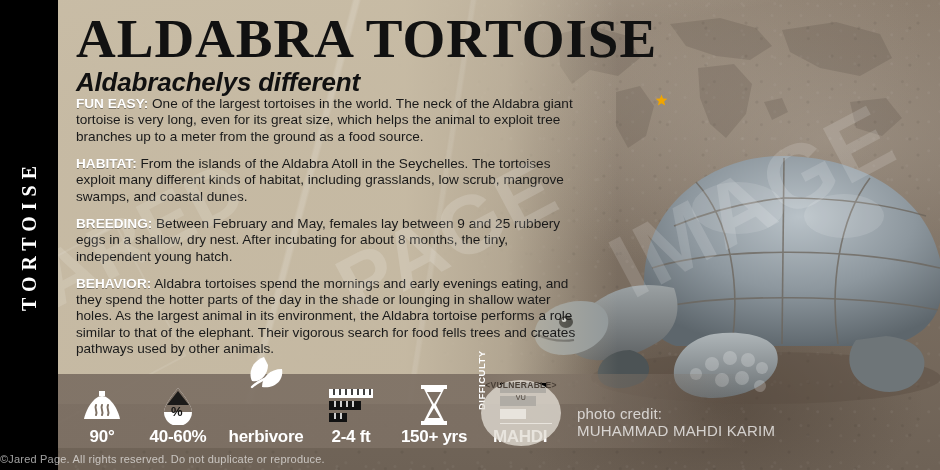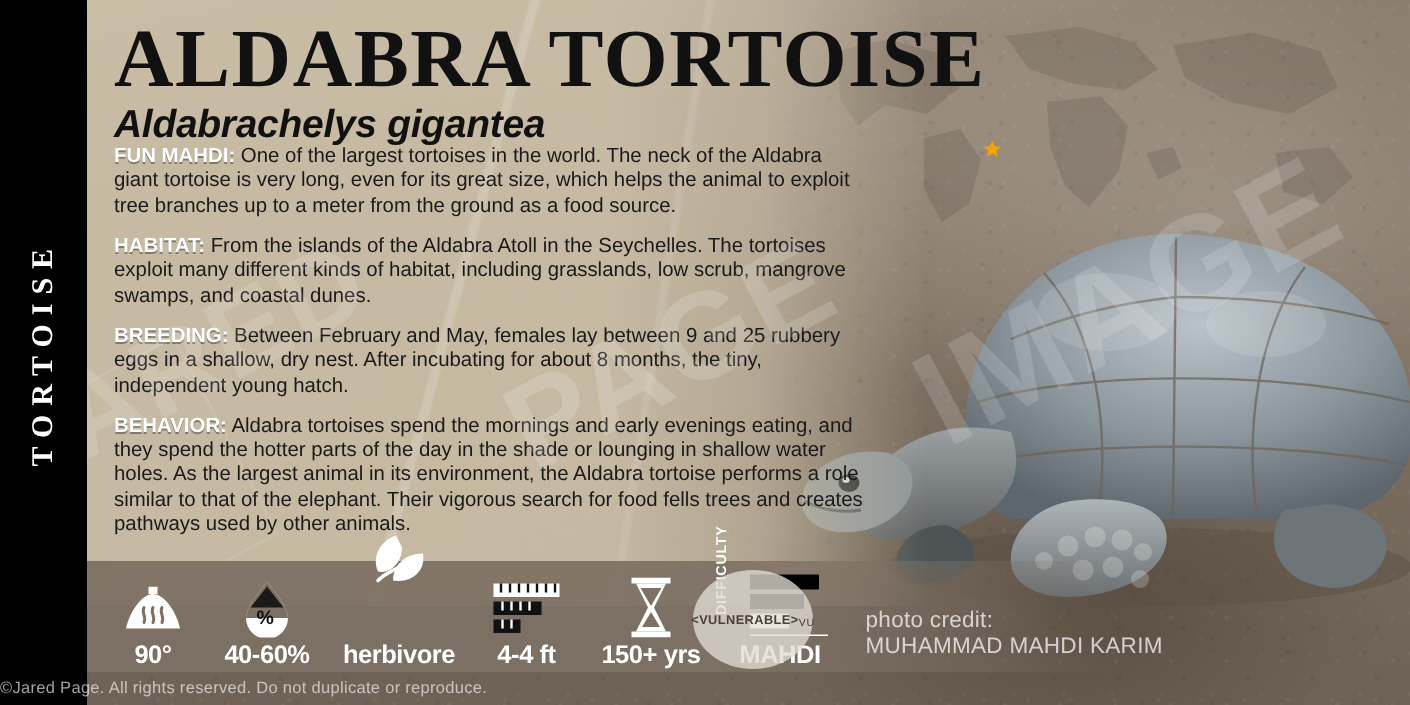--- a/index.html
+++ b/index.html
@@ -116,23 +116,23 @@
   
   .bars { display:flex; flex-direction:column; gap:3px; align-items:flex-start;
           margin-left:12px; padding-bottom:1px; }
   .bar { height:10px; background:#000; }
   .bar.b1 { width:46px; }
   .bar.b2 { width:36px; }
   .bar.b3 { width:26px; background:#fff; }
   .bar-rule { width:52px; height:1.5px; background:#fff; margin-top:1px; }
 
   
-  .badge { position:absolute; left:462px; bottom:24px; width:80px; height:66px;
+  .badge { position:absolute; left:481px; bottom:24px; width:80px; height:66px;
     border-radius:50%; background:rgba(226,221,212,.78);
-    display:flex; flex-direction:row; align-items:center; justify-content:center; }
+    display:flex; flex-direction:column; align-items:center; justify-content:flex-start; }
   .badge .bt { font-size:8.5px; font-weight:700; color:#4a4037; letter-spacing:.3px; }
   .badge .bs { font-size:7px; color:#4a4037; margin-top:4px; letter-spacing:.5px; }
 
   
   .credit { position:absolute; left:577px; bottom:30px; color:rgba(255,255,255,.72);
     font-size:15px; line-height:1.18; letter-spacing:.2px; }
 
   
   .copystrip { position:absolute; left:0; bottom:0; width:940px; height:22px;
     display:flex; align-items:center; justify-content:flex-start; padding-right:14px; }
@@ -237,26 +237,26 @@
     </svg>
   </div>
 
   <div class="wm wm3">IMAGE</div>
 
   <div class="panel"></div>
   <div class="panel-scratch"></div>
 
   <div class="header">
     <div class="common-name">ALDABRA TORTOISE</div>
-    <div class="sci-name">Aldabrachelys gigantea</div>
+    <div class="sci-name">Aldabrachelys different</div>
   </div>
 
   <div class="body">
     <div class="sect">
-      <p><span class="lbl">FUN MAHDI:</span><span> One of the largest tortoises in the world. The neck of the Aldabra giant tortoise is very long, even for its great size, which helps the animal to exploit tree branches up to a meter from the ground as a food source.</span></p>
+      <p><span class="lbl">FUN EASY:</span><span> One of the largest tortoises in the world. The neck of the Aldabra giant tortoise is very long, even for its great size, which helps the animal to exploit tree branches up to a meter from the ground as a food source.</span></p>
     </div>
     <div class="sect">
       <p><span class="lbl">HABITAT:</span><span> From the islands of the Aldabra Atoll in the Seychelles. The tortoises exploit many different kinds of habitat, including grasslands, low scrub, mangrove swamps, and coastal dunes.</span></p>
     </div>
     <div class="sect">
       <p><span class="lbl">BREEDING:</span><span> Between February and May, females lay between 9 and 25 rubbery eggs in a shallow, dry nest. After incubating for about 8 months, the tiny, independent young hatch.</span></p>
     </div>
     <div class="sect">
       <p><span class="lbl">BEHAVIOR:</span><span> Aldabra tortoises spend the mornings and early evenings eating, and they spend the hotter parts of the day in the shade or lounging in shallow water holes. As the largest animal in its environment, the Aldabra tortoise performs a role similar to that of the elephant. Their vigorous search for food fells trees and creates pathways used by other animals.</span></p>
     </div>
@@ -330,21 +330,21 @@
             <line x1="20" y1="14" x2="20" y2="20"></line>
               <line x1="26" y1="14" x2="26" y2="20"></line>
           </g>
           <rect x="2" y="26" width="18" height="9" fill="#111"></rect>
           <g stroke="#fff" stroke-width="1.6">
             <line x1="8" y1="26" x2="8" y2="32"></line>
               <line x1="14" y1="26" x2="14" y2="32"></line>
           </g>
         </svg>
       </span>
-      <span class="cap">4-4 ft</span>
+      <span class="cap">2-4 ft</span>
     </div>
 
     <div class="icell c-life">
       <span class="glyph">
         <svg width="30" height="40" viewBox="0 0 30 40" xmlns="http://www.w3.org/2000/svg">
           <rect x="2" y="0" width="26" height="4" fill="#fff"></rect>
           <rect x="2" y="36" width="26" height="4" fill="#fff"></rect>
           <path d="M5 4 h20 L17 20 L25 36 H5 L13 20 Z" fill="#fff"></path>
           <path d="M8 7 h14 L15 19 Z" fill="#7d7064"></path>
           <path d="M9 33 h12 L15 23 Z" fill="#7d7064"></path>

